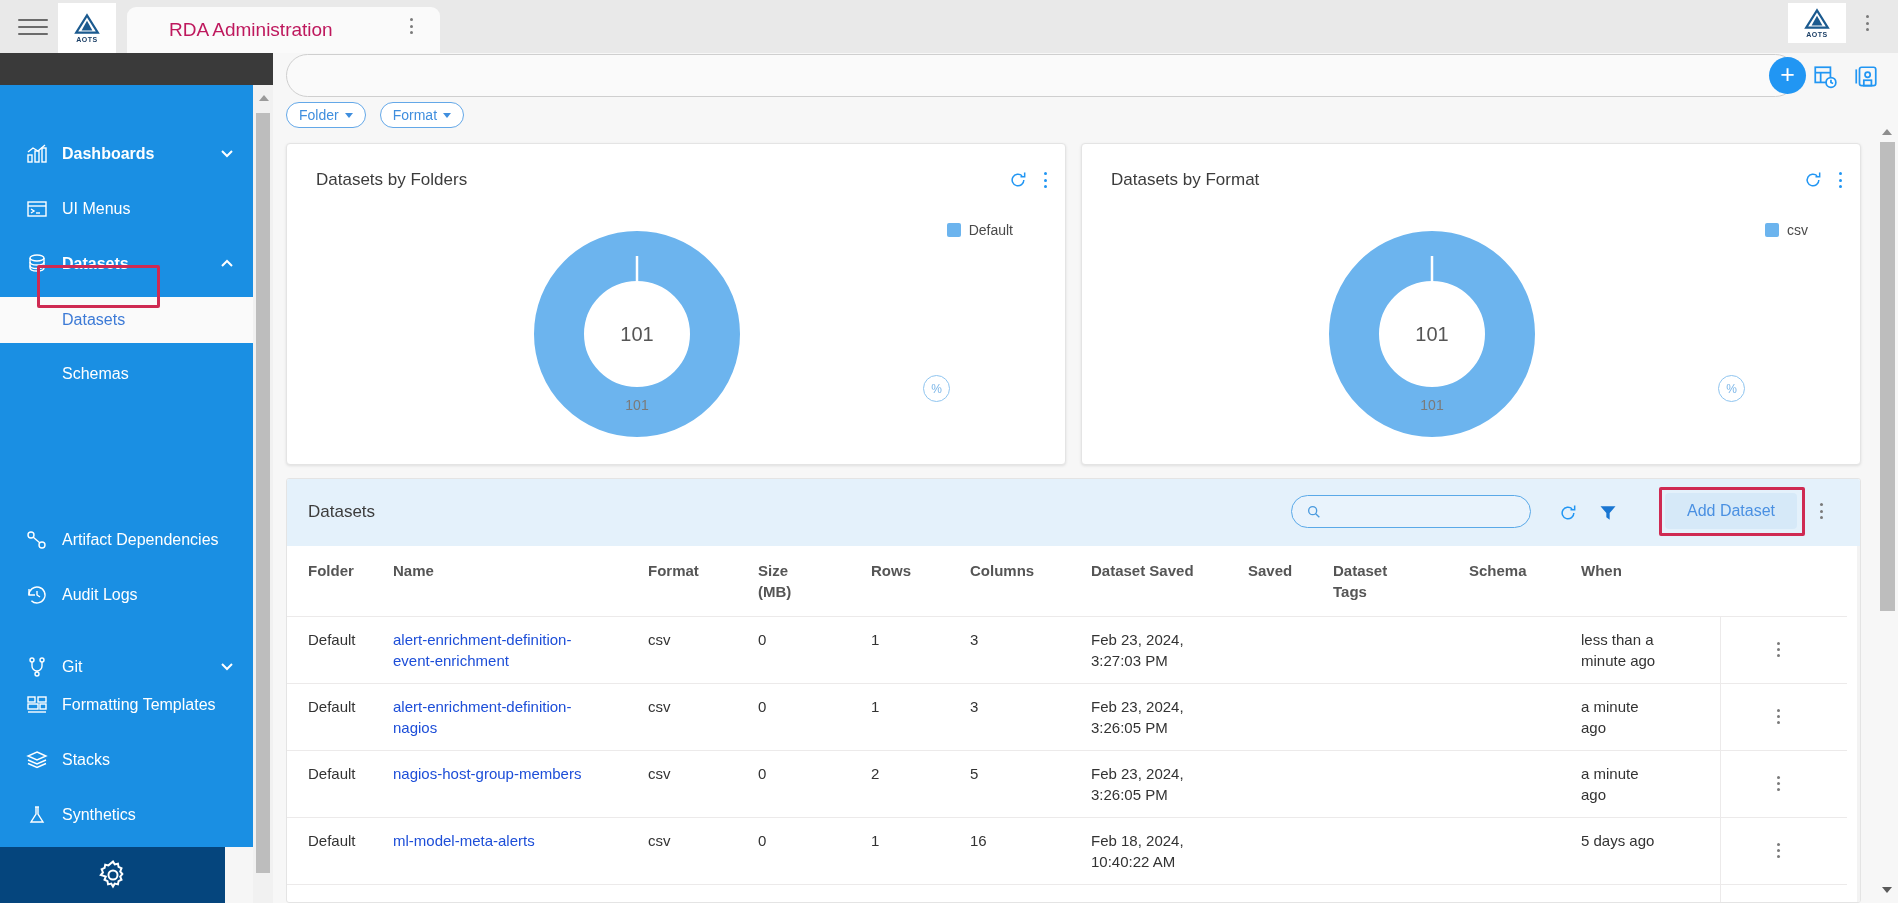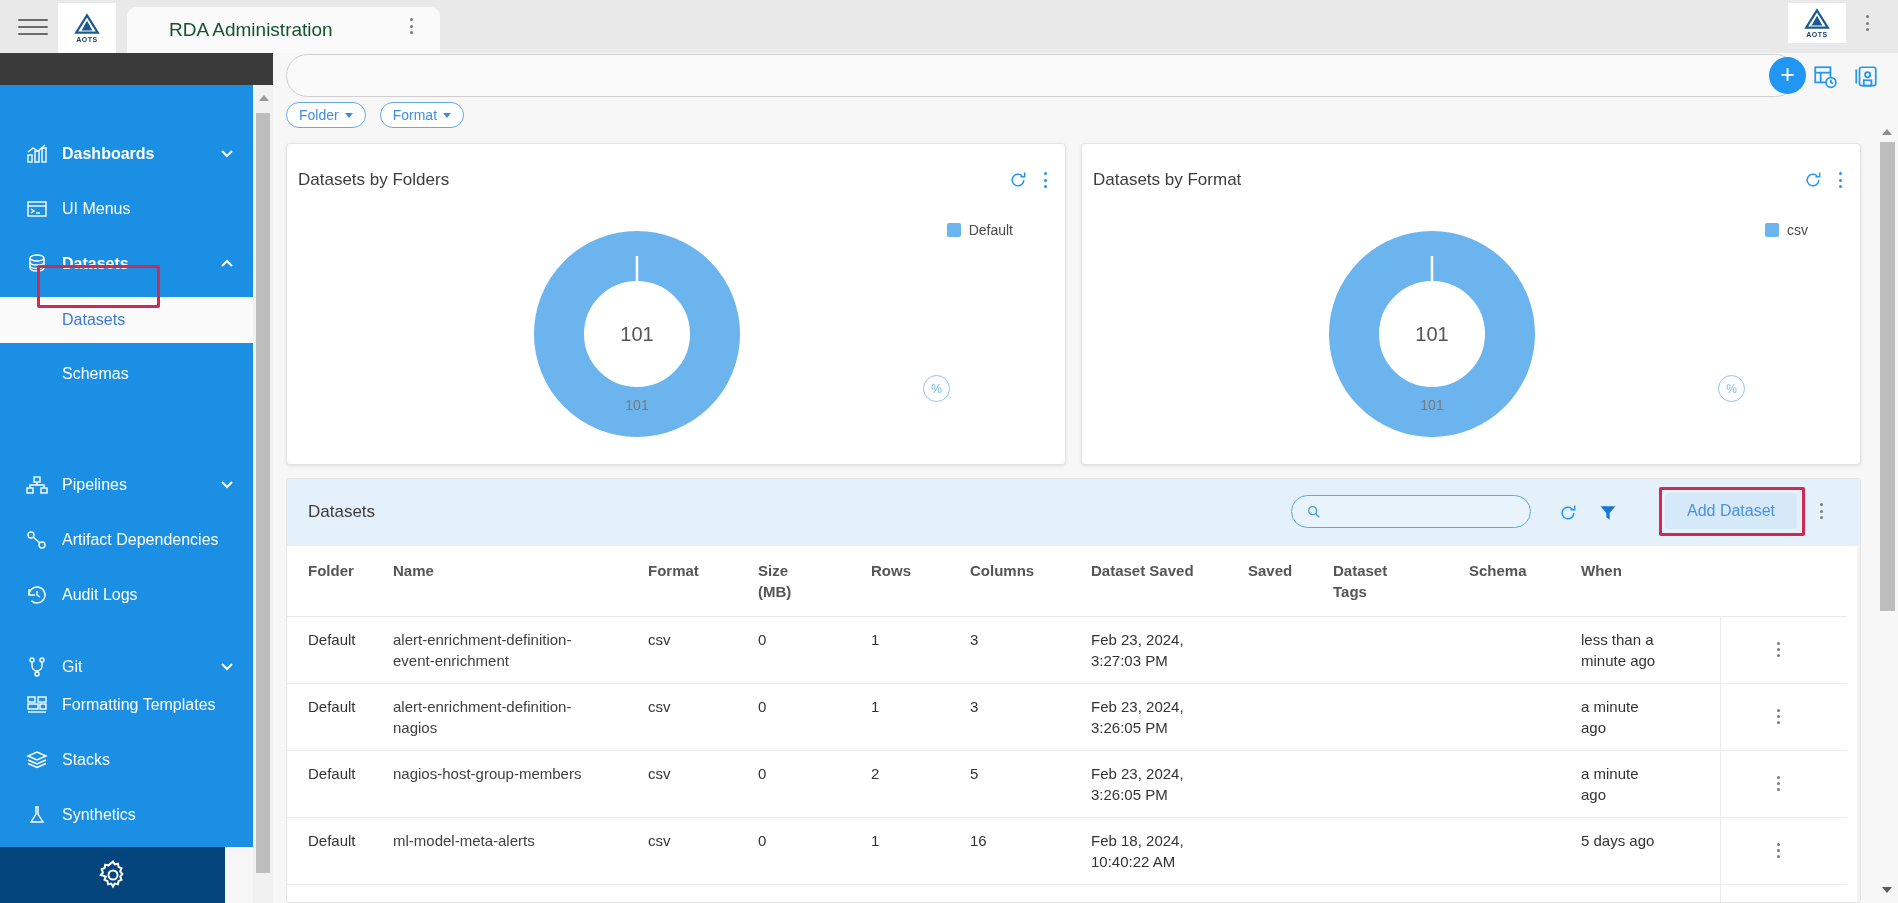--- a/index.html
+++ b/index.html
@@ -17,21 +17,21 @@
   .hamburger { position:absolute; left:18px; top:14px; width:30px; height:24px; cursor:pointer; }
   .hamburger span { display:block; height:2px; background:#6b6b6b; margin:5px 0; border-radius:1px; }
   .logo-box { position:absolute; width:58px; height:50px; background:#fff; display:flex;
               flex-direction:column; align-items:center; justify-content:center; }
   .logo-box.left { left:58px; top:3px; }
   .logo-box.right { left:1788px; top:3px; height:40px; }
   .logo-mark { width:26px; height:22px; }
   .logo-text { font-size:7px; font-weight:bold; color:#1b3f66; letter-spacing:.5px; margin-top:1px;}
   .tab { position:absolute; left:127px; top:7px; width:313px; height:46px; background:#fafafa;
          border-radius:9px 9px 0 0; display:flex; align-items:center; }
-  .tab-title { font-size:19px; color:#14532d; margin-left:42px; }
+  .tab-title { font-size:19px; color:#be185d; margin-left:42px; }
   .kebab { display:inline-flex; flex-direction:column; justify-content:space-between; height:16px; cursor:pointer; }
   .kebab i { display:block; width:3px; height:3px; border-radius:50%; background:#8a8a8a; }
   .kebab.blue i { background:#2196f3; }
   .kebab.gray i { background:#7a7a7a; }
   .tab-kebab { position:absolute; left:410px; top:18px; }
   .top-kebab { position:absolute; left:1866px; top:15px; }
 
   
   .sidebar { position:absolute; left:0; top:53px; width:273px; height:750px; }
   .sb-dark { position:absolute; left:0; top:0; width:273px; height:32px; background:#3a3a3a; }
@@ -63,21 +63,21 @@
   .chips { position:absolute; left:13px; top:49px; display:flex; gap:14px; }
   .chip { height:26px; padding:0 12px; border:1px solid #64a8e8; border-radius:14px; color:#3f8ede;
           font-size:14px; display:flex; align-items:center; gap:6px; background:#fff; cursor:pointer; }
   .caret { width:0;height:0;border-left:4px solid transparent;border-right:4px solid transparent;
            border-top:5px solid #3f8ede; }
 
   .card { position:absolute; top:90px; height:322px; background:#fff; border:1px solid #e4e4e4;
           border-radius:4px; box-shadow:0 1px 3px rgba(0,0,0,.10); }
   .card.left { left:13px; width:780px; }
   .card.right { left:808px; width:780px; }
-  .card-title { position:absolute; left:11px; top:26px; font-size:17px; color:#3c3c3c; }
+  .card-title { position:absolute; left:29px; top:26px; font-size:17px; color:#3c3c3c; }
   .card-icons { position:absolute; right:18px; top:26px; display:flex; align-items:center; gap:16px; }
   .legend { position:absolute; right:52px; top:78px; display:flex; align-items:center; gap:8px; }
   .legend-sw { width:14px; height:14px; border-radius:2px; background:#6cb4ee; }
   .legend-label { font-size:14px; color:#4a4a4a; }
   .donut { position:absolute; left:246px; top:86px; }
   .pct-btn { position:absolute; right:115px; top:231px; width:27px; height:27px; border-radius:50%;
              border:1px solid #8fc5f0; color:#7cb6e8; font-size:12px; display:flex; align-items:center;
              justify-content:center; cursor:pointer; }
 
   
@@ -113,21 +113,21 @@
   th:nth-child(10),td:nth-child(10){width:112px}
   th:nth-child(11),td:nth-child(11){width:139px}
   th:nth-child(12),td:nth-child(12){width:127px; border-left:1px solid #eceaea; text-align:center;}
   th:nth-child(12){border-left:0;}
   th:nth-child(4) span{display:inline-block;max-width:48px}
   th:nth-child(7) span{display:inline-block;max-width:120px}
   th:nth-child(9) span{display:inline-block;max-width:62px}
   th:nth-child(11) span{display:inline-block;max-width:70px}
   td.saved span{display:inline-block;max-width:118px}
   td.when span{display:inline-block;max-width:80px}
-  td.name a { color:#404040; text-decoration:none; display:inline-block; max-width:218px; word-break:break-word; }
+  td.name a { color:#1d4ed8; text-decoration:none; display:inline-block; max-width:218px; word-break:break-word; }
   .row-kebab { display:inline-flex; flex-direction:column; justify-content:space-between; height:15px;
                margin-top:4px; cursor:pointer; }
   .row-kebab i { width:3px; height:3px; border-radius:50%; background:#7a7a7a; }
 
   .tbl-scroll { position:absolute; left:1570px; top:67px; width:20px; height:358px; background:#f3f3f3; }
   .tbl-scroll .thumb { position:absolute; left:3px; top:26px; width:14px; height:340px; background:#bdbdbd; }
 
   .page-scroll { position:absolute; left:1877px; top:53px; width:21px; height:850px; background:#f7f7f7; }
   .page-scroll .thumb { position:absolute; left:3px; top:89px; width:15px; height:469px; background:#bdbdbd; }
   .page-scroll .arrow-up { position:absolute; left:5px; top:76px; width:0;height:0;
@@ -226,35 +226,20 @@
 
       <div class="sb-item sb-sub sb-selected" style="top:212px">
         <span class="sb-label">Datasets</span>
       </div>
 
       <div class="sb-item sb-sub" style="top:266px">
         <span class="sb-label">Schemas</span>
       </div>
 
 
-      <div class="sb-item" style="top:377px">
-        <span class="sb-icon">
-          <svg width="24" height="22" viewBox="0 0 24 22" fill="none" stroke="#fff" stroke-width="1.4">
-            <rect x="9" y="3" width="6" height="5"></rect>
-              <rect x="2" y="14" width="6" height="5"></rect>
-            <rect x="16" y="14" width="6" height="5"></rect>
-              <path d="M12 8v3H5v3"></path>
-              <path d="M12 11h7v3"></path>
-          </svg>
-        </span>
-        <span class="sb-label">Pipelines</span>
-        <svg class="sb-chevron" width="16" height="16" viewBox="0 0 16 16">
-          <polyline points="3,6 8,11 13,6" fill="none" stroke="#fff" stroke-width="2"></polyline>
-        </svg>
-      </div>
 
       <div class="sb-item" style="top:487px">
         <span class="sb-icon">
           <svg width="24" height="22" viewBox="0 0 24 22" fill="none" stroke="#fff" stroke-width="1.4">
             <path d="M4 11a8 8 0 1 1 2.4 5.7"></path>
               <polyline points="4,5 4,11 10,11"></polyline>
               <polyline points="12,7 12,11 15,13"></polyline>
           </svg>
         </span>
         <span class="sb-label">Audit Logs</span>

